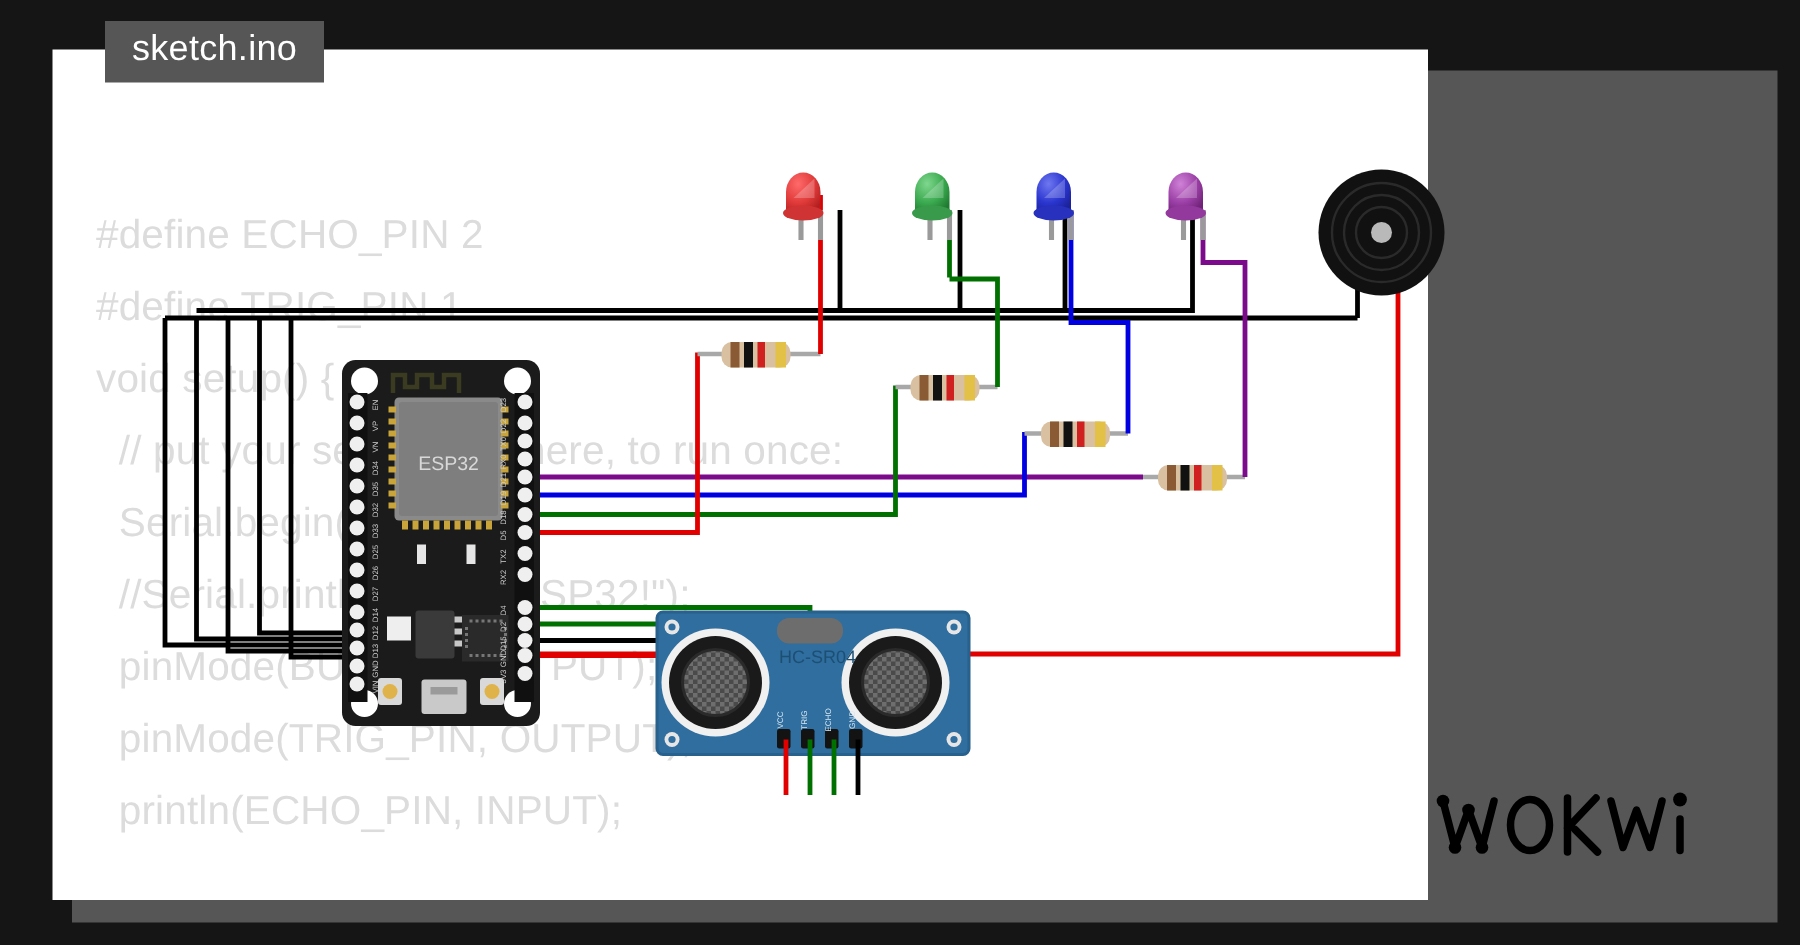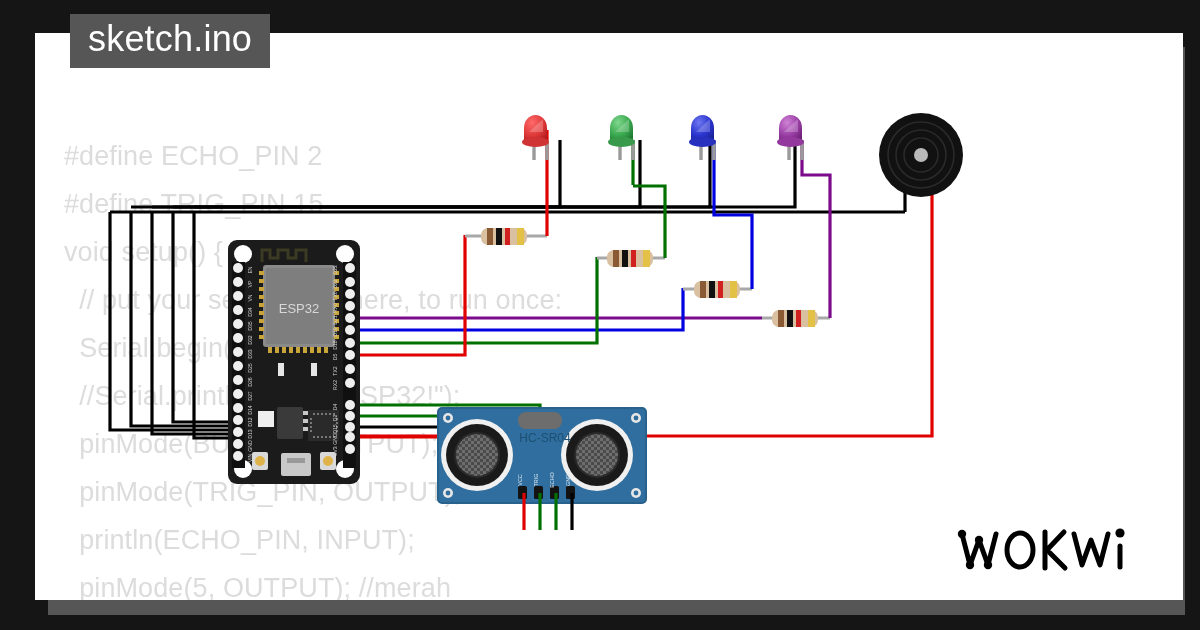--- a/index.html
+++ b/index.html
@@ -15,24 +15,23 @@
 
   
   .frame-shadow{
     position:absolute;
     left:48px;top:47px;width:1137px;height:568px;
     background:#565656;
   }
   
   .card{
     position:absolute;
-    left:35px;top:33px;width:1130px;height:567px;
+    left:35px;top:33px;width:917px;height:567px;
     background:#ffffff;
     overflow:hidden;
-    padding-left:18px;
   }
 
   
   .code{
     position:absolute;left:0;top:0;width:100%;height:100%;
     padding:0;margin:0;
     pointer-events:none;
   }
   .code-line{
     position:absolute;
@@ -44,21 +43,21 @@
     white-space:pre;
     line-height:1;
   }
 
   
   .tab{
     position:absolute;
     left:70px;top:14px;
     background:#565656;
     color:#ffffff;
-    font-size:36px;
+    font-size:24px;
     font-weight:400;
     padding:6px 18px 9px 18px;
     line-height:1.08;
     letter-spacing:.2px;
     font-family:"Liberation Sans", sans-serif;
   }
 
   
   .wokwi-logo{
     position:absolute;
@@ -74,29 +73,28 @@
 <body>
 
 <div id="stage">
 
   <div class="frame-shadow"></div>
 
   <div class="card">
 
     <div class="code">
       <div class="code-line" style="top:110px">#define ECHO_PIN 2</div>
-      <div class="code-line" style="top:158px">#define TRIG_PIN 15</div>
+      <div class="code-line" style="top:158px">#define TRIG_PIN 1</div>
       <div class="code-line" style="top:206px">void setup() {</div>
       <div class="code-line" style="top:254px">  // put your setup code here, to run once:</div>
       <div class="code-line" style="top:302px">  Serial.begin(115200);</div>
       <div class="code-line" style="top:350px">  //Serial.println("Hello, ESP32!");</div>
       <div class="code-line" style="top:398px">  pinMode(BUILTIN, OUTPUT);</div>
       <div class="code-line" style="top:446px">  pinMode(TRIG_PIN, OUTPUT);</div>
       <div class="code-line" style="top:494px">  println(ECHO_PIN, INPUT);</div>
-      <div class="code-line" style="top:542px">  pinMode(5, OUTPUT); //merah</div>
 
     </div>
   </div>
 
   <svg class="diagram" viewBox="0 0 1200 630">
     <defs>
       <clipPath id="cardClip">
           <rect x="35" y="33" width="1130" height="567"></rect>
         </clipPath>
       <radialGradient id="ledRedG" cx="35%" cy="28%" r="80%">

